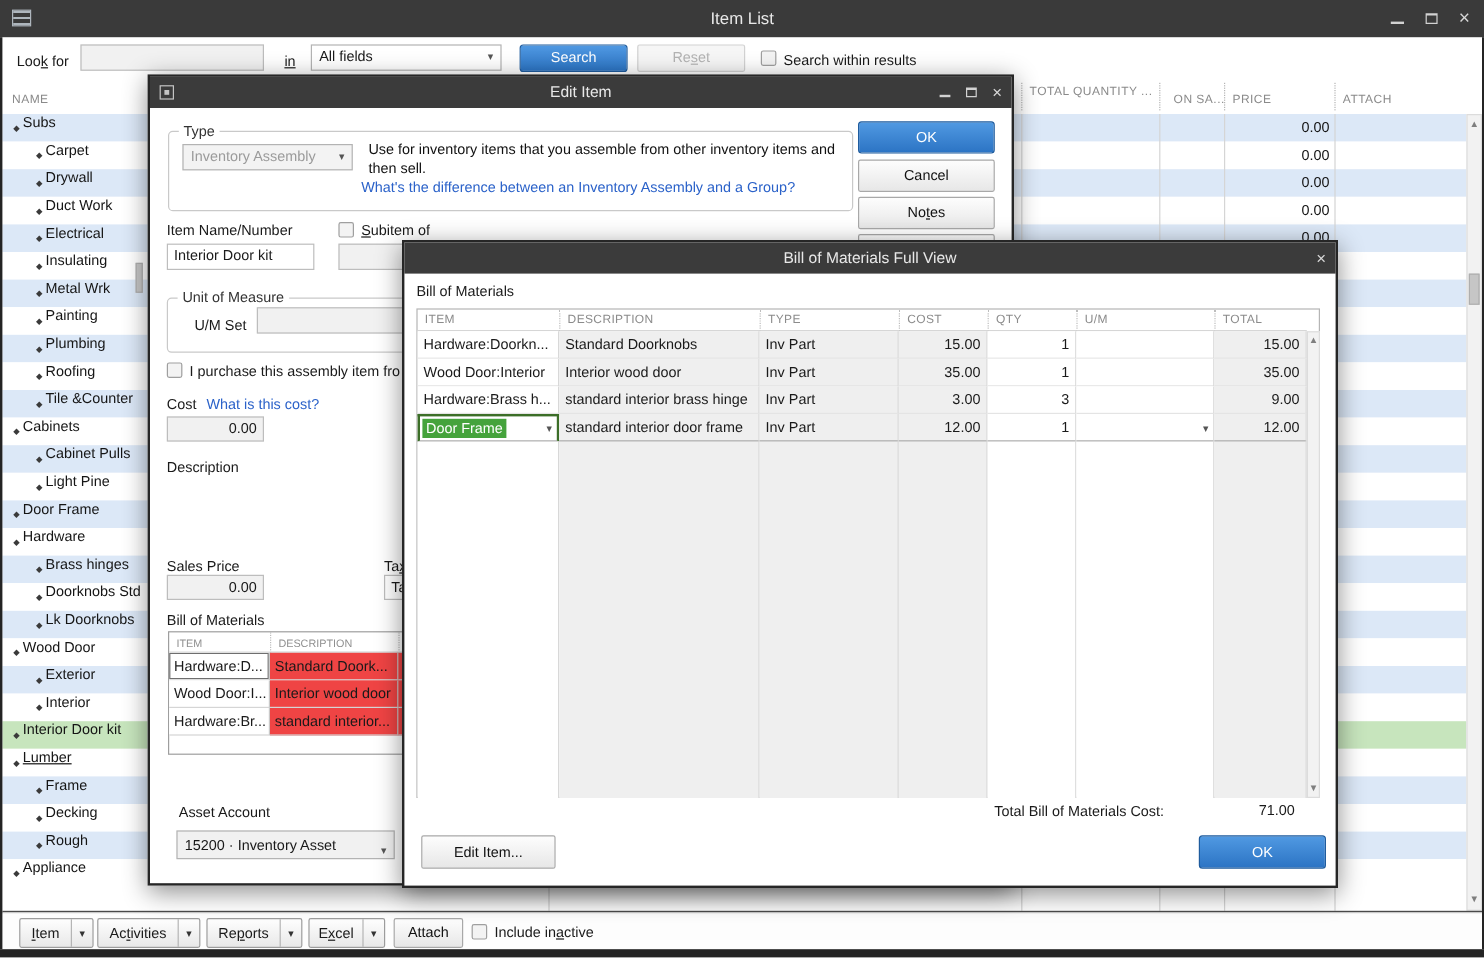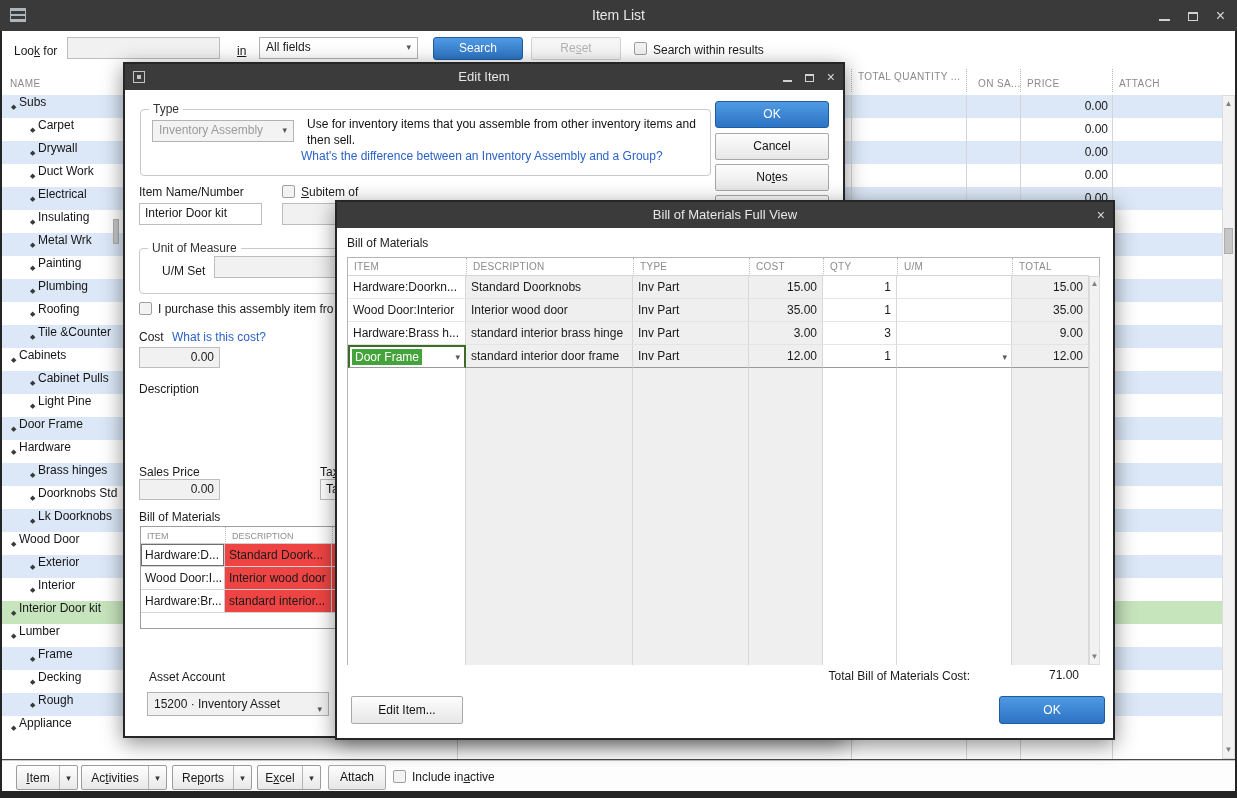--- a/index.html
+++ b/index.html
@@ -242,21 +242,21 @@
     <span class="abs item-name" style="left: 36px;">Interior</span>
     <span class="abs item-price">0.00</span>
   </div>
       <div class="abs list-row sel" style="top: 601px;">
     <span class="abs diamond" style="left: 9px;">◆</span>
     <span class="abs item-name" style="left: 17px;">Interior Door kit</span>
     <span class="abs item-price">0.00</span>
   </div>
       <div class="abs list-row" style="top: 624px;">
     <span class="abs diamond" style="left: 9px;">◆</span>
-    <span class="abs item-name" style="left: 17px;">Lumber</span>
+    <span class="abs item-name" style="left: 17px; text-decoration: underline;">Lumber</span>
     <span class="abs item-price">0.00</span>
   </div>
       <div class="abs list-row alt" style="top: 647px;">
     <span class="abs diamond" style="left: 28px;">◆</span>
     <span class="abs item-name" style="left: 36px;">Frame</span>
     <span class="abs item-price">0.00</span>
   </div>
       <div class="abs list-row" style="top: 670px;">
     <span class="abs diamond" style="left: 28px;">◆</span>
     <span class="abs item-name" style="left: 36px;">Decking</span>

